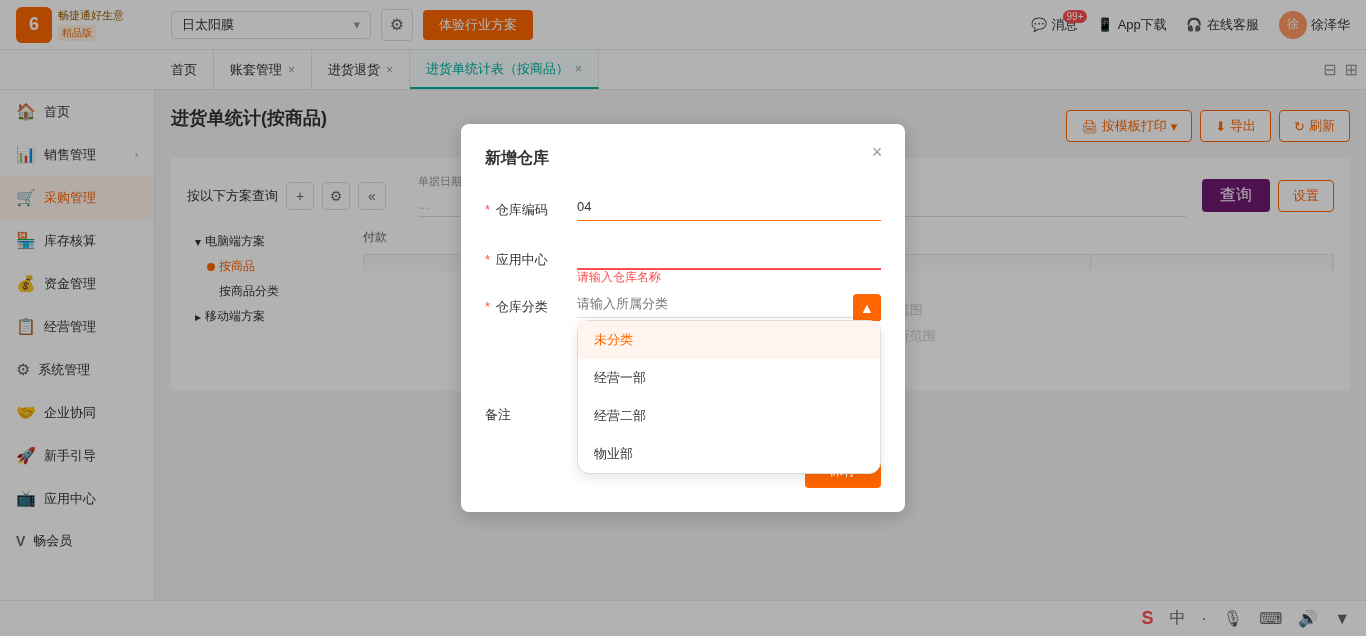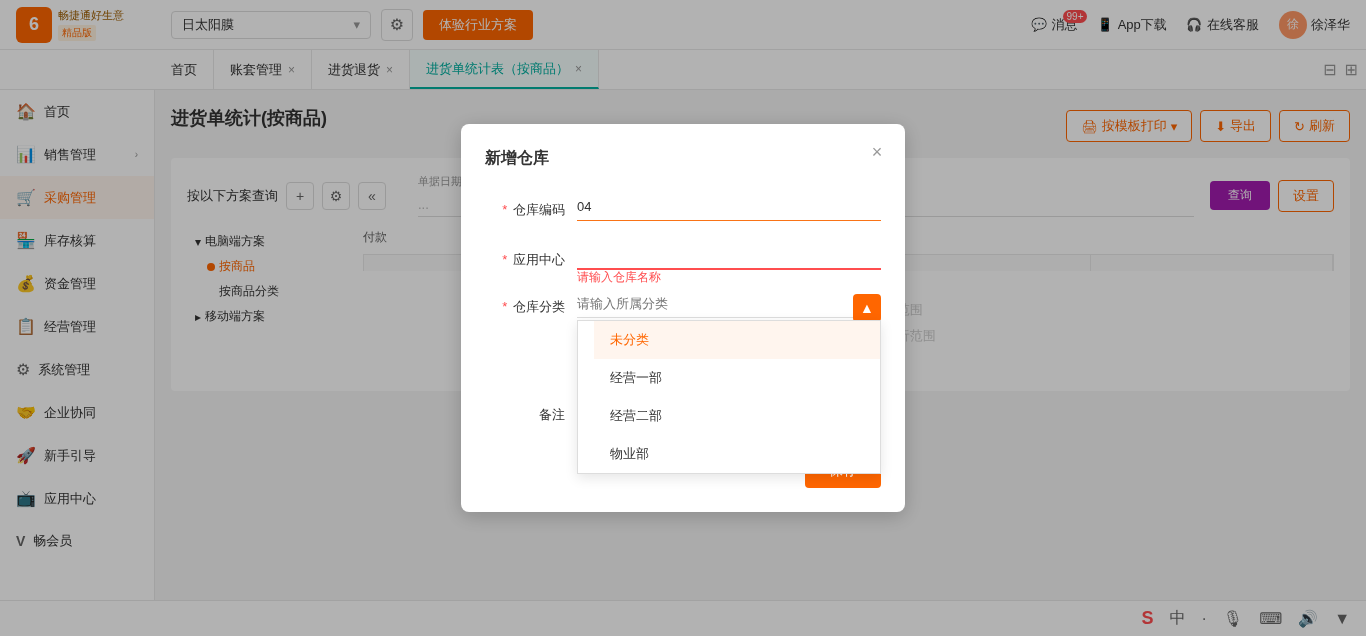--- a/index.html
+++ b/index.html
@@ -196,26 +196,26 @@
     }
 
     .content-card {
       background: #fff;
       border-radius: 4px;
       padding: 16px;
       position: relative;
     }
 
     .btn-primary {
-      background: #a21caf;
+      background: #701a75;
       color: white;
       border: none;
       padding: 6px 18px;
       border-radius: 4px;
-      font-size: 12px;
+      font-size: 16px;
       cursor: pointer;
     }
     .btn-outline {
       background: white;
       color: #ff6600;
       border: 1px solid #ff6600;
       padding: 6px 14px;
       border-radius: 4px;
       font-size: 13px;
       cursor: pointer;
@@ -313,21 +313,20 @@
       align-items: flex-start;
       margin-bottom: 20px;
       position: relative;
     }
     .form-label {
       width: 80px;
       flex-shrink: 0;
       font-size: 13px;
       color: #333;
       padding-top: 8px;
-      text-align: right;
       margin-right: 12px;
     }
     .required-star { color: #ff4d4f; margin-right: 2px; }
     .form-input {
       flex: 1;
       border: none;
       border-bottom: 1px solid #f97316;
       padding: 6px 0;
       font-size: 13px;
       outline: none;
@@ -370,25 +369,24 @@
     }
 
     
     .dropdown-list {
       position: absolute;
       top: 100%;
       left: 0;
       right: 0;
       background: white;
       border: 1px solid #ddd;
-      border-radius: 0;
+      border-radius: 12px;
       box-shadow: 0 4px 12px rgba(0,0,0,0.1);
       z-index: 200;
       margin-top: 2px;
-      padding-left: 16px;
     }
     .dropdown-option {
       padding: 10px 16px;
       font-size: 13px;
       color: #333;
       cursor: pointer;
     }
     .dropdown-option.selected { background: #fff5ee; color: #ff6600; }
 
     .form-textarea {

